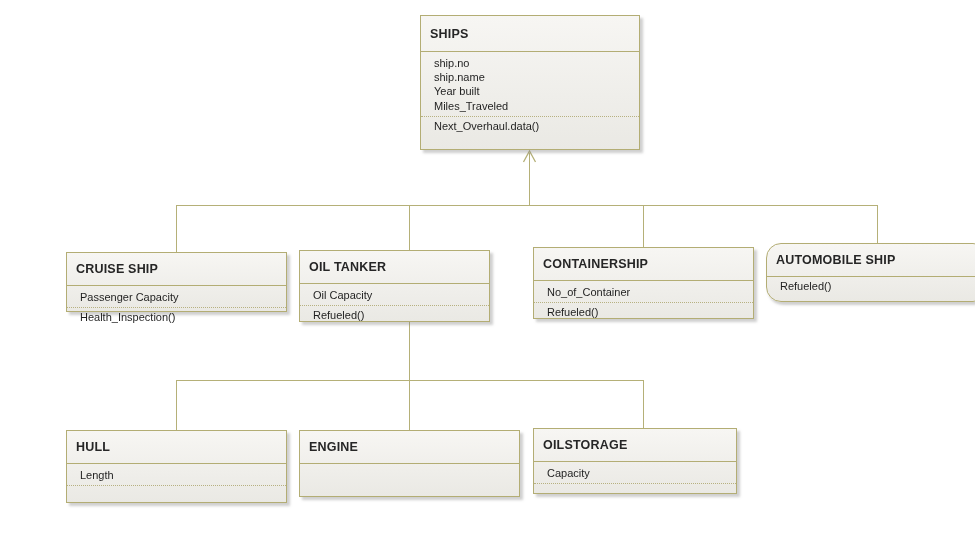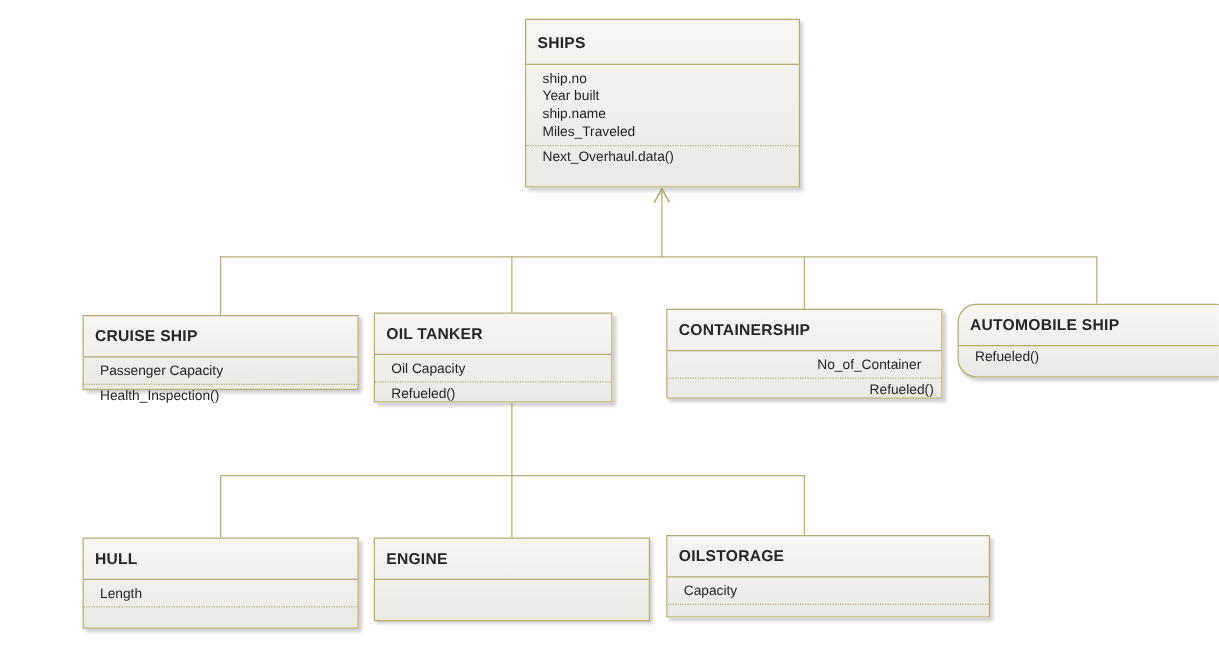--- a/index.html
+++ b/index.html
@@ -14,21 +14,21 @@
     box-shadow:2.5px 2.5px 2.5px rgba(128,128,128,0.38);
   }
   .uml-header{
     height:33px;box-sizing:border-box;display:flex;align-items:center;
     padding-left:9px;border-bottom:1.5px solid #b3ad74;
     font-size:12.5px;font-weight:600;color:#262626;letter-spacing:0.2px;
   }
   .uml-header.tall{height:36px;}
   .uml-attrs{
     border-bottom:1px dotted #b7b181;
-    padding:4px 16px 3px 13px;
+    padding:4px 6px 3px 13px;
   }
   .uml-methods{
     padding:2px 6px 2px 13px;
   }
   .uml-row{
     font-size:11px;line-height:14.2px;color:#1f1f1f;white-space:nowrap;
   }
   .cline{position:absolute;background:#b5b078;}
   .cline.h{height:1px;}
   .cline.v{width:1px;}
@@ -51,22 +51,22 @@
   <div class="cline v" style="left:381px;top:322px;height:58px;"></div>
   <div class="cline h" style="left:148px;top:380px;width:468px;"></div>
   <div class="cline v" style="left:148px;top:380px;height:50px;"></div>
   <div class="cline v" style="left:381px;top:380px;height:50px;"></div>
   <div class="cline v" style="left:615px;top:380px;height:48px;"></div>
 
   <div class="uml-box" style="left:392px;top:15px;width:220px;height:135px;">
     <div class="uml-header tall">SHIPS</div>
     <div class="uml-attrs">
       <div class="uml-row">ship.no</div>
+      <div class="uml-row">ship.name</div>
       <div class="uml-row">Year built</div>
-      <div class="uml-row">ship.name</div>
       <div class="uml-row">Miles_Traveled</div>
     </div>
     <div class="uml-methods">
       <div class="uml-row">Next_Overhaul.data()</div>
     </div>
   </div>
 
   <div class="uml-box" style="left:38px;top:252px;width:221px;height:60px;">
     <div class="uml-header">CRUISE SHIP</div>
     <div class="uml-attrs">
@@ -80,21 +80,21 @@
   <div class="uml-box" style="left:271px;top:250px;width:191px;height:72px;">
     <div class="uml-header">OIL TANKER</div>
     <div class="uml-attrs">
       <div class="uml-row">Oil Capacity</div>
     </div>
     <div class="uml-methods">
       <div class="uml-row">Refueled()</div>
     </div>
   </div>
 
-  <div class="uml-box" style="left:505px;top:247px;width:221px;height:72px;text-align:right;">
+  <div class="uml-box" style="left:505px;top:247px;width:221px;height:72px;">
     <div class="uml-header">CONTAINERSHIP</div>
     <div class="uml-attrs">
       <div class="uml-row">No_of_Container</div>
     </div>
     <div class="uml-methods">
       <div class="uml-row">Refueled()</div>
     </div>
   </div>
 
   <div class="uml-box" style="left:738px;top:243px;width:222px;height:59px;border-radius:15px;">
@@ -114,21 +114,21 @@
     </div>
   </div>
 
   <div class="uml-box" style="left:271px;top:430px;width:221px;height:67px;">
     <div class="uml-header">ENGINE</div>
     <div class="uml-methods">
       <div class="uml-row"></div>
     </div>
   </div>
 
-  <div class="uml-box" style="left:505px;top:428px;width:259px;height:66px;">
+  <div class="uml-box" style="left:505px;top:428px;width:204px;height:66px;">
     <div class="uml-header">OILSTORAGE</div>
     <div class="uml-attrs">
       <div class="uml-row">Capacity</div>
     </div>
     <div class="uml-methods">
       <div class="uml-row"></div>
     </div>
   </div>
 
 </div>

